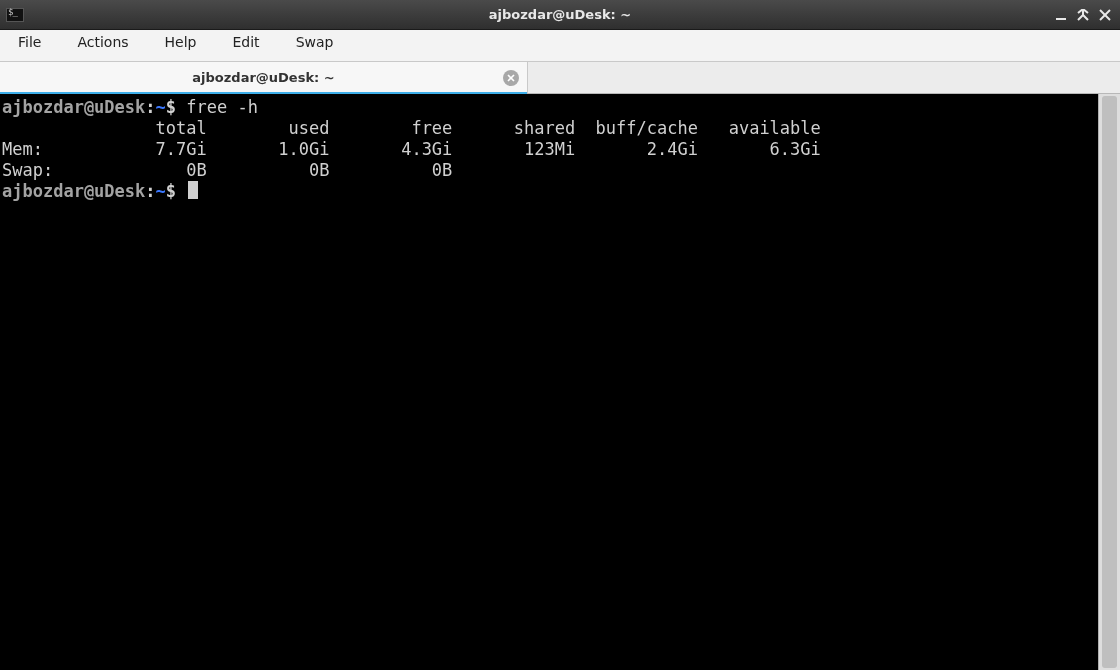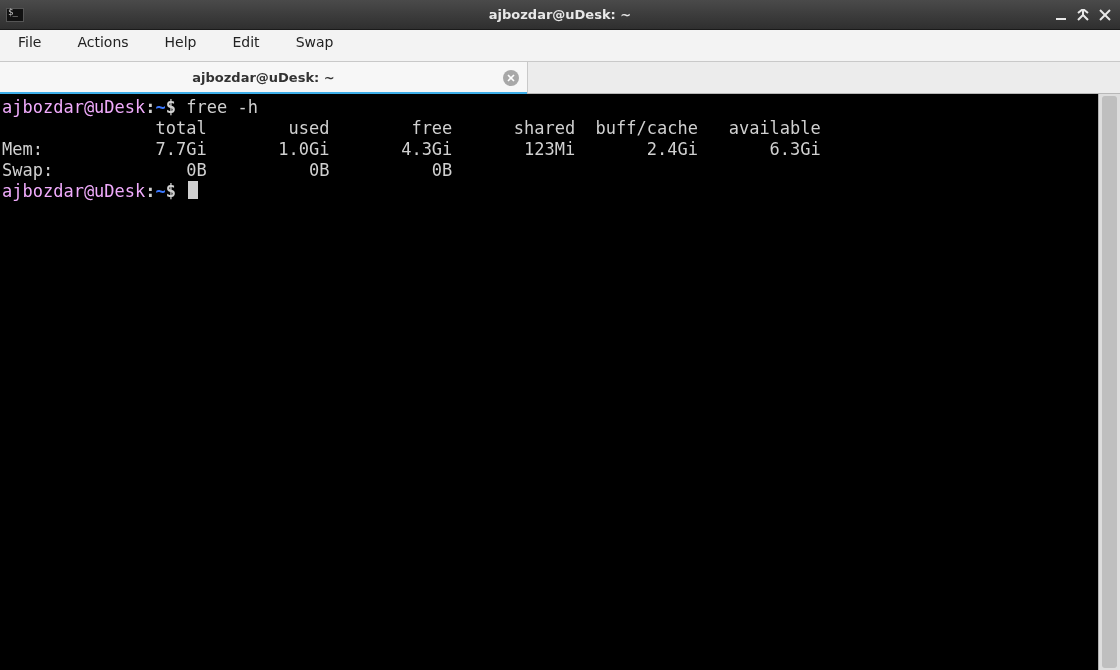--- a/index.html
+++ b/index.html
@@ -138,21 +138,21 @@
     border-left: 1px solid #b0b0b0;
   }
   .scrollbar .thumb {
     position: absolute;
     left: 3px; right: 3px;
     top: 2px; bottom: 2px;
     background: #bfbfbf;
     border-radius: 3px;
   }
 
-  .p-user { color: #f0abfc; font-weight: normal; }
+  .p-user { color: #a3a3a3; font-weight: bold; }
   .p-colon { color: #d0d0d0; font-weight: bold; }
   .p-path  { color: #3b78ff; font-weight: bold; }
   .p-dollar{ color: #d0d0d0; font-weight: bold; }
   .cmd     { color: #d0d0d0; }
   .cursor-block {
     display: inline-block;
     width: 10px; height: 18px;
     background: #d0d0d0;
     vertical-align: -2px;
     margin-left: 2px;

